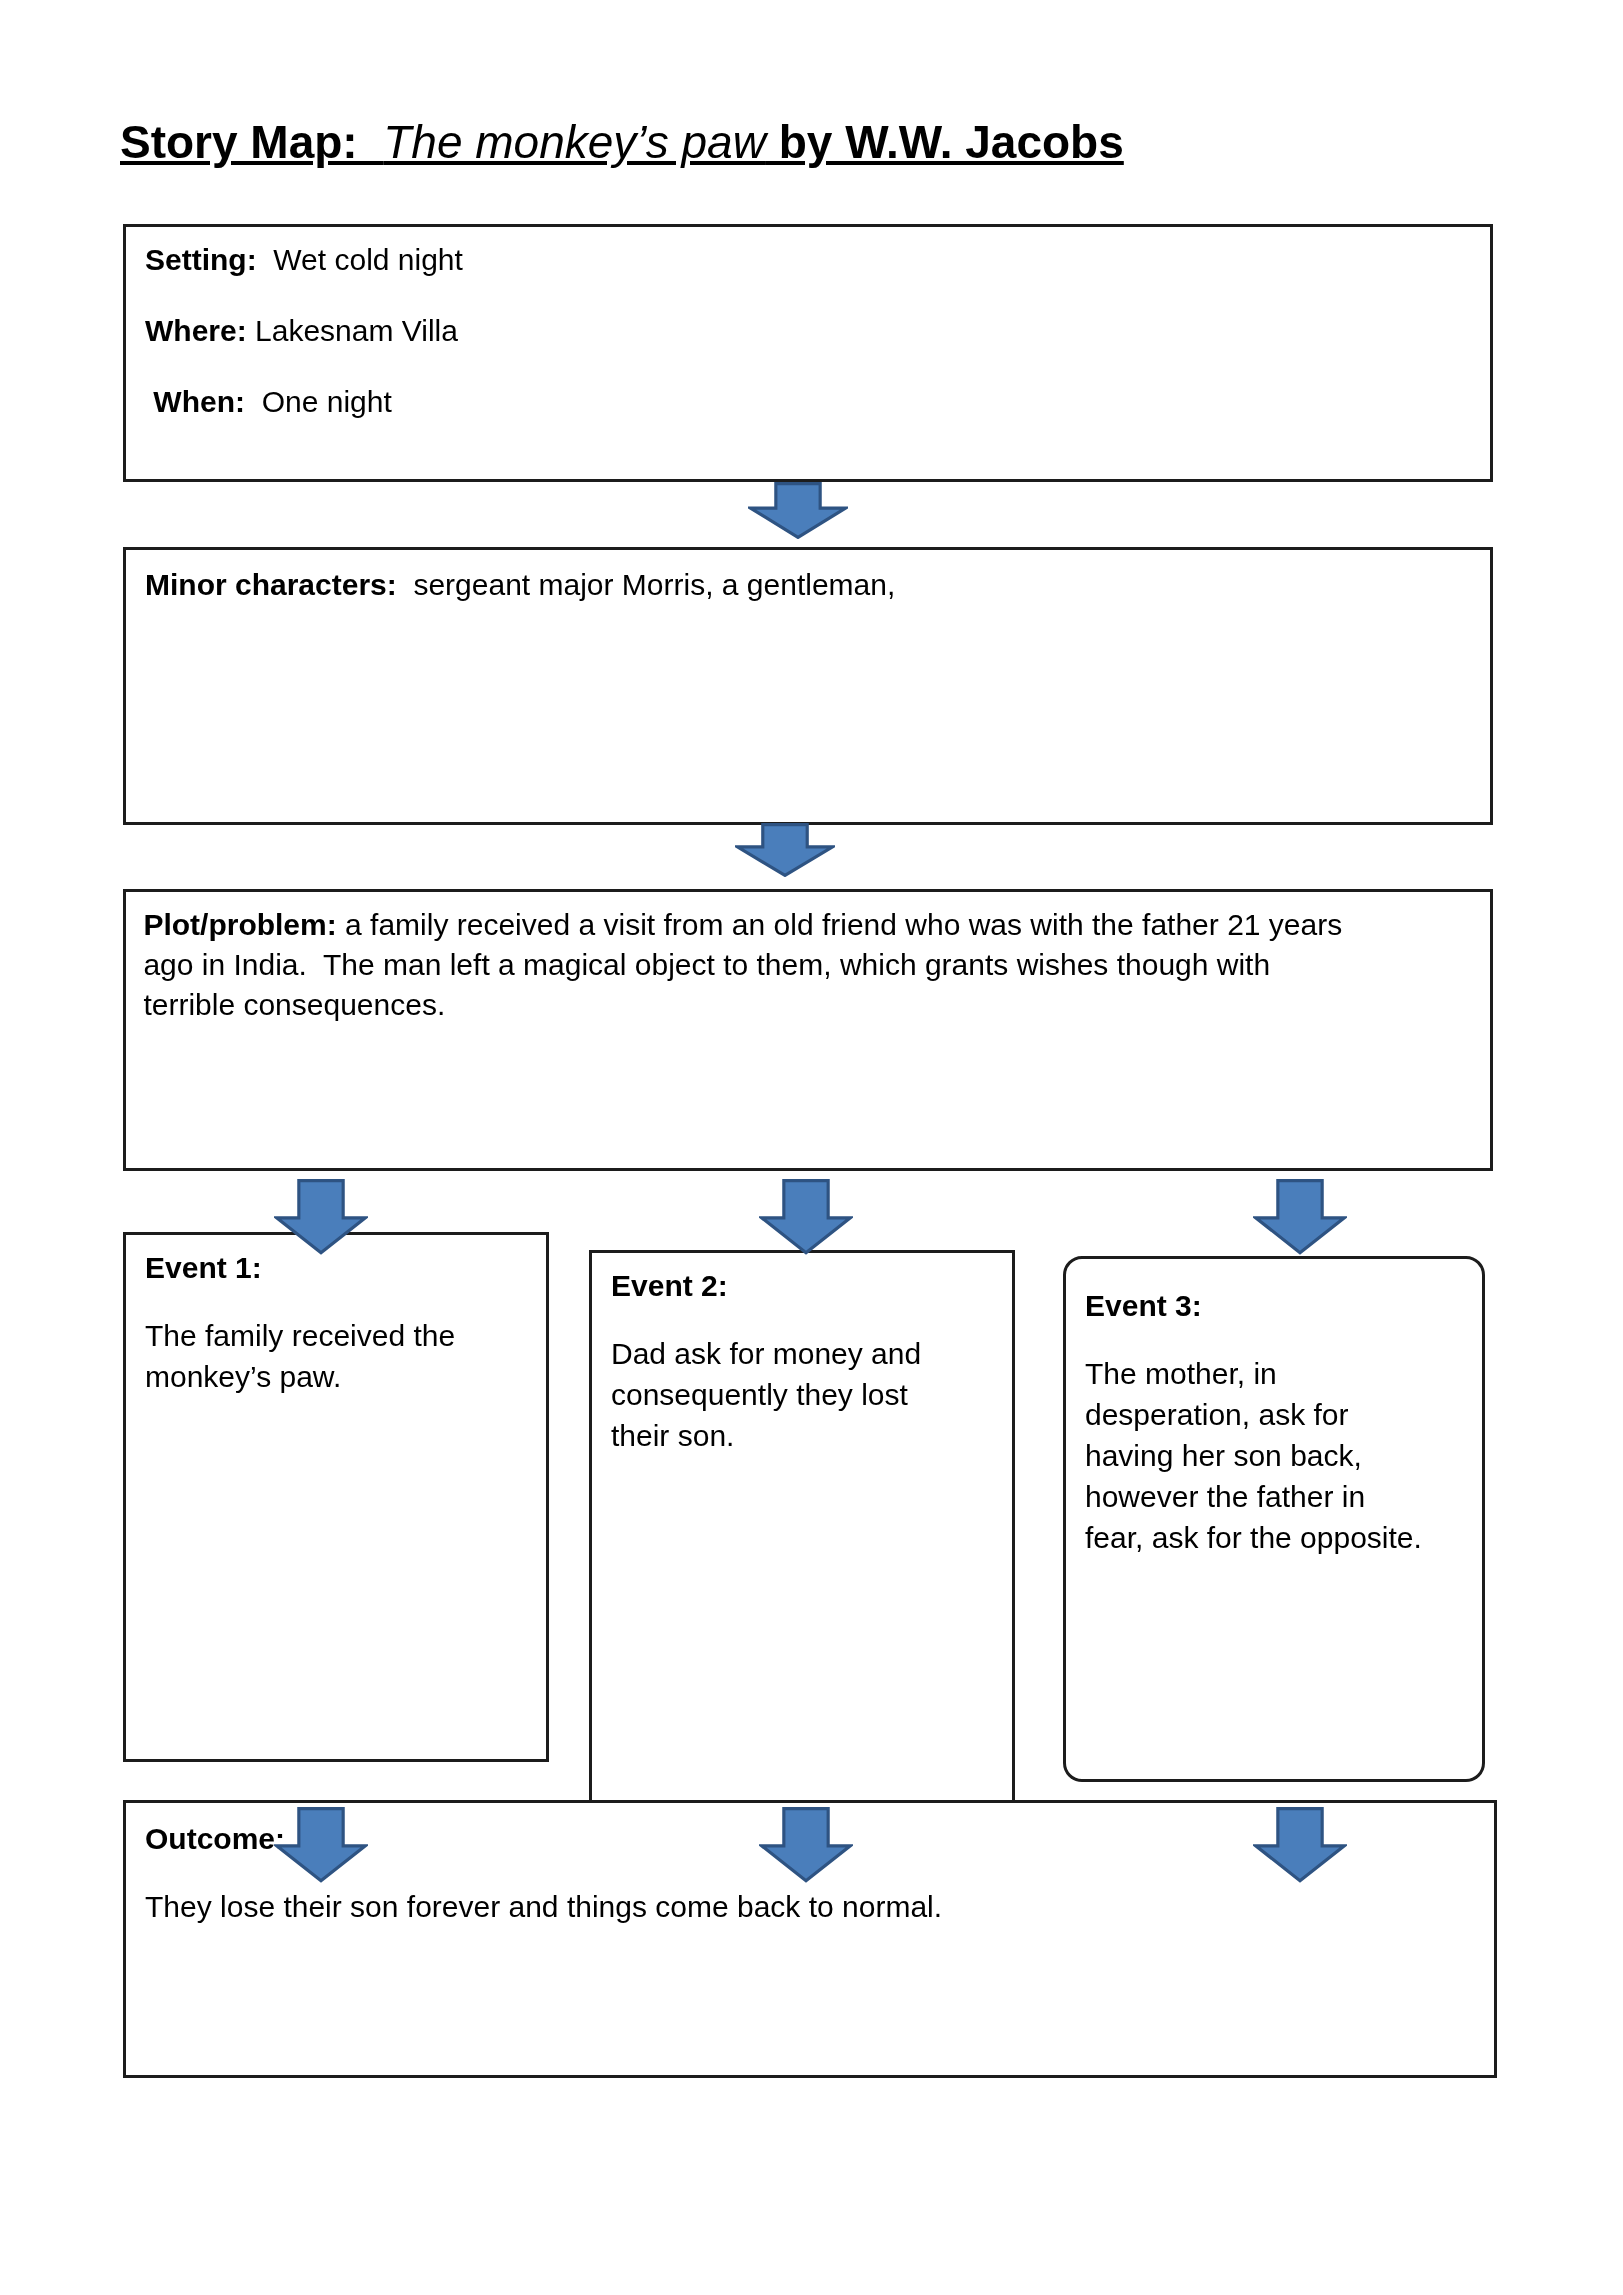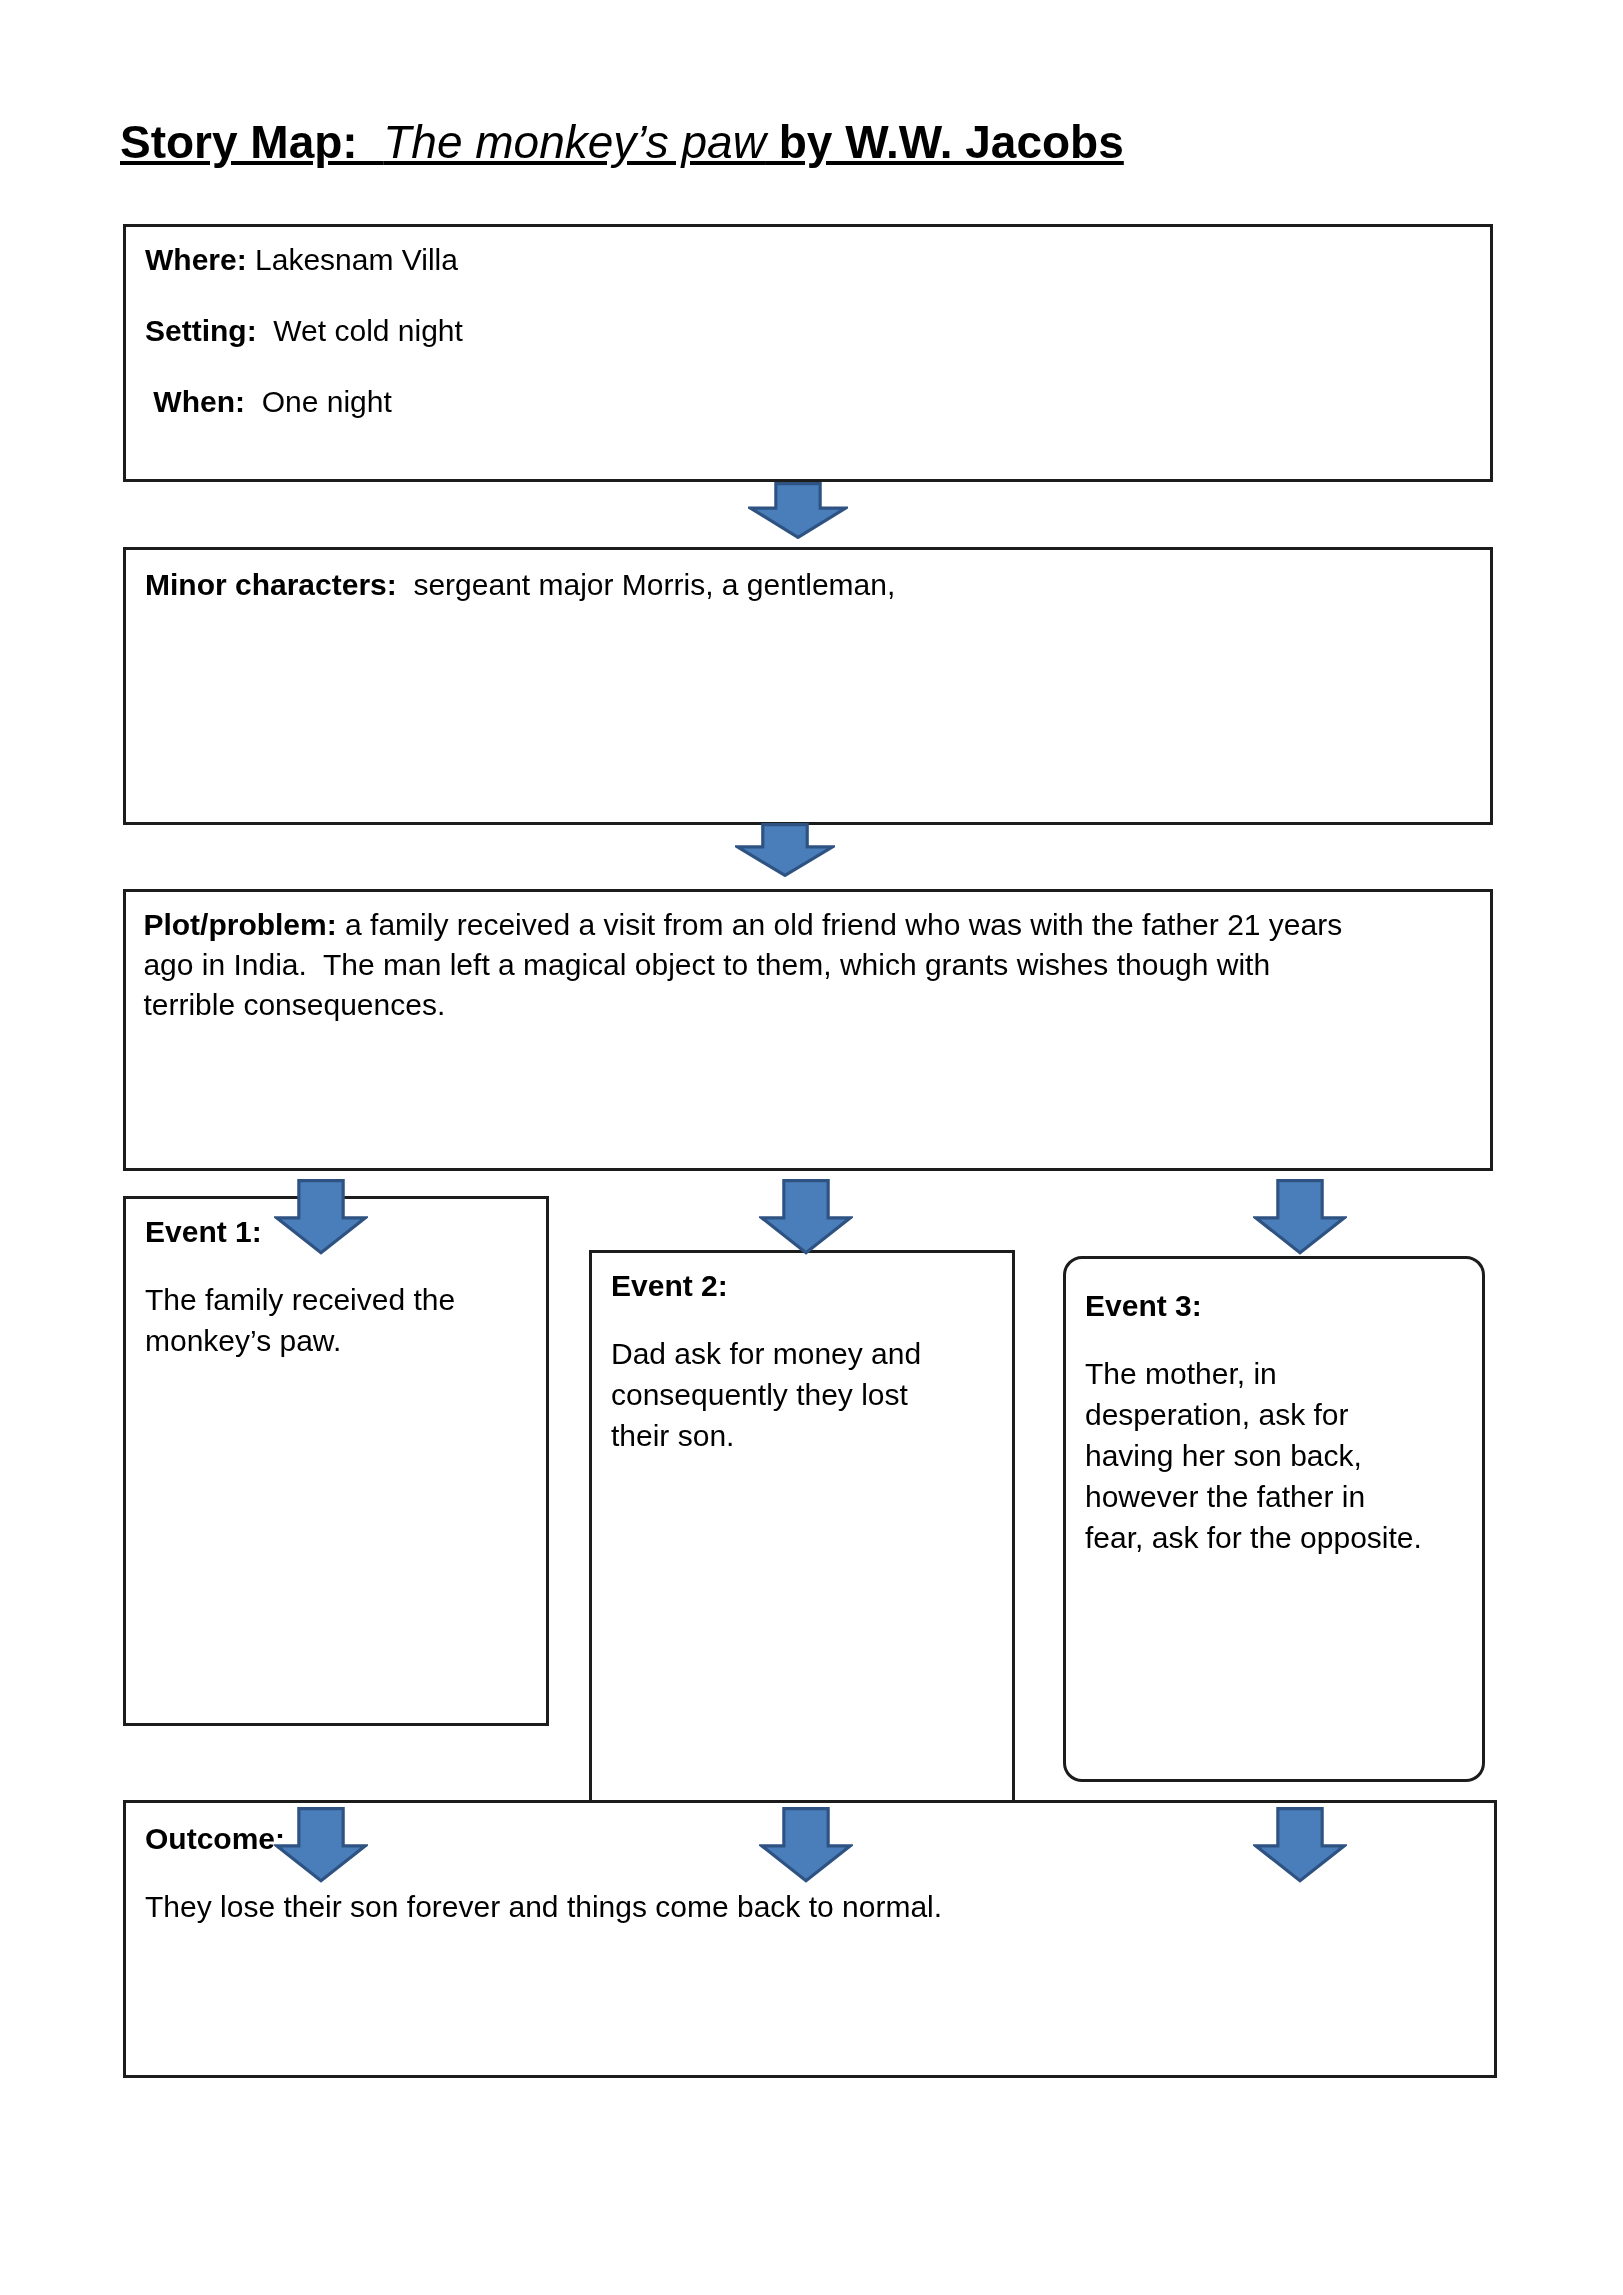--- a/index.html
+++ b/index.html
@@ -48,21 +48,21 @@
   .setting-box   { left: 123px; top: 224px;  width: 1370px; height: 258px; padding: 11px 19px; }
   .setting-box p { margin-bottom: 27px; }
   .chars-box     { left: 123px; top: 547px;  width: 1370px; height: 278px; padding: 12.7px 19px; }
   .chars-box p.first { margin-bottom: 99px; }
   .plot-box      { left: 123px; top: 889px; width: 1370px; height: 282px; padding: 12.7px 8px 12.7px 17.4px; }
   .plot-box p    { line-height: 40px; }
   .outcome-box   { left: 123px; top: 1800px; width: 1374px; height: 278px; padding: 14.3px 19px; }
 
   
   .event-box     { padding: 11px 19px; }
-  .event-1       { left: 123px;  top: 1196px; width: 426px; height: 530px; }
+  .event-1       { left: 123px;  top: 1232px; width: 426px; height: 530px; }
   .event-2       { left: 589px;  top: 1250px; width: 426px; height: 678px; }
   .event-3       { left: 1063px; top: 1256px; width: 422px; height: 526px; padding-top: 25px; border-radius: 19px; }
   .box h2 {
     margin: 0 0 25px 0;
     font-size: 30px;
     line-height: 44px;
     font-weight: bold;
     white-space: pre-wrap;
   }
   .event-box p { line-height: 41px; }
@@ -82,22 +82,22 @@
   }
 </style>
 </head>
 <body>
 
 <div class="page">
 
   <h1 class="title"><span class="b">Story Map:  </span><span class="i">The monkey’s paw</span><span class="b"> by W.W. Jacobs</span></h1>
 
   <section class="box setting-box">
+    <p><strong>Setting:</strong><span>  Wet cold night</span></p>
     <p><strong>Where:</strong><span> Lakesnam Villa</span></p>
-    <p><strong>Setting:</strong><span>  Wet cold night</span></p>
     <p><strong> When:</strong><span>  One night</span></p>
   </section>
 
   <svg class="arrow" style="left:748px; top:482px;" width="100" height="57" viewBox="0 0 126 72" aria-hidden="true">
     <polygon points="35,2 91,2 91,33 123,33 63,70 3,33 35,33"></polygon>
   </svg>
 
   <section class="box chars-box">
     <p><strong>Minor characters:</strong><span>  sergeant major Morris, a gentleman,</span></p>
   </section>

